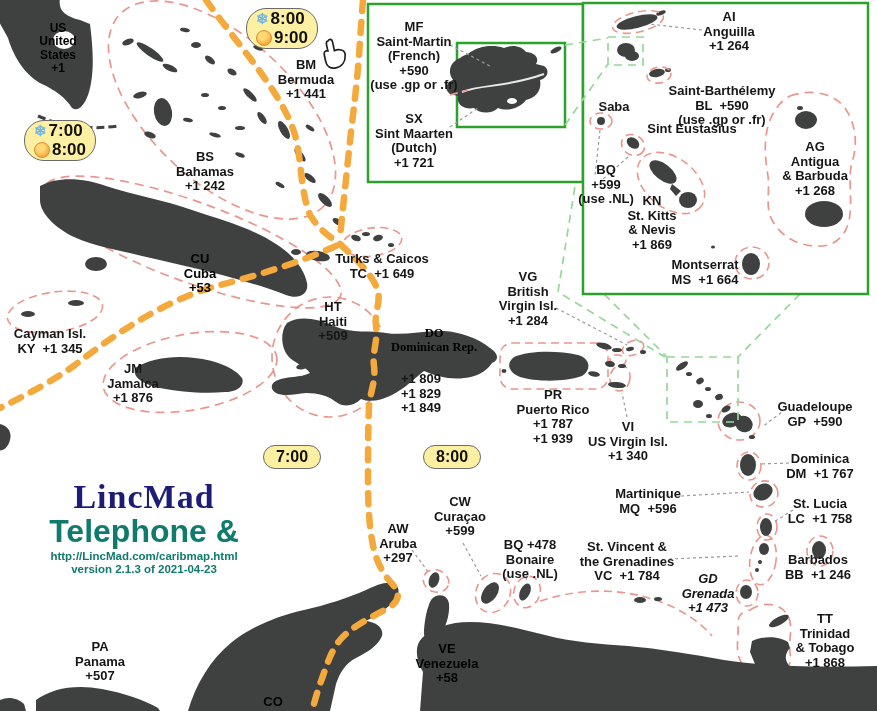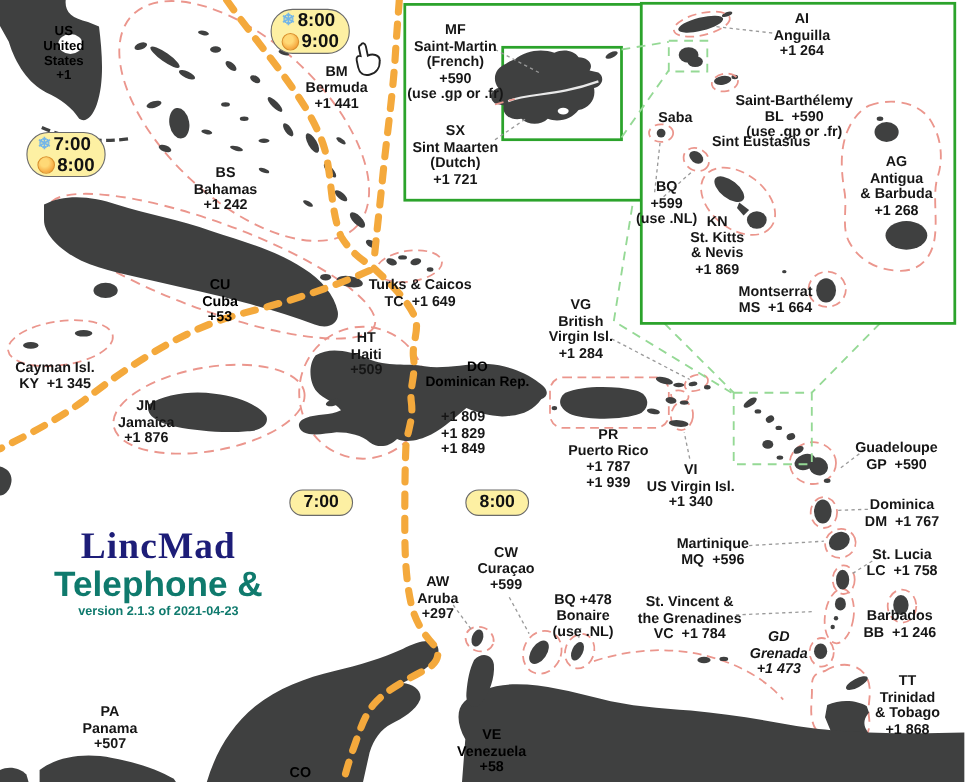--- a/index.html
+++ b/index.html
@@ -246,20 +246,21 @@
     <path class="gray" d="M 669,559 L 739,556"></path>
     <path class="gray" d="M 412,550 L 429,573"></path>
     <path class="gray" d="M 463,543 L 481,576"></path>
     <path class="gray" d="M 528,571 L 526,580"></path>
   </g>
 </svg>
 
   <div id="title-block">
     <div id="site-logo">LincMad</div>
     <div class="tealline">Telephone &amp;</div>
+    <div id="site-url">http://LincMad.com/caribmap.html</div>
     <div id="version-text">version 2.1.3 of 2021-04-23</div>
   </div>
 
   <svg id="pointer-hand" width="28" height="36" viewBox="0 0 26 30" style="left:320px;top:36px;transform:rotate(-12deg);">
     <path d="M10,2 C12,0 14,1 14,4 L14,12 C18,11 24,13 23,18 C22,24 18,28 12,28 C7,28 4,25 4,20 L4,14 C4,11 6,10 8,11 L8,5 C8,3 9,2 10,2 Z" fill="#ffffff" stroke="#222222" stroke-width="1.6"></path>
   </svg>
 
   <div id="labels-layer">
       <div class="map-label white" style="left: 58px; top: 22px; font-size: 12px;">US
 United
@@ -277,21 +278,21 @@
       <div class="map-label" style="left: 382px; top: 252px;">Turks &amp; Caicos
 TC  +1 649</div>
       <div class="map-label" style="left: 50px; top: 327px;">Cayman Isl.
 KY  +1 345</div>
       <div class="map-label" style="left: 133px; top: 362px;">JM
 Jamaica
 +1 876</div>
       <div class="map-label" style="left: 333px; top: 300px;">HT
 Haiti
 +509</div>
-      <div class="map-label white" style="left: 434px; top: 326px; font-size: 12.5px;">DO
+      <div class="map-label white" style="left: 434px; top: 326px; font-size: 12.5px; font-family: Liberation Serif, serif;">DO
 Dominican Rep.</div>
       <div class="map-label" style="left: 421px; top: 372px;">+1 809
 +1 829
 +1 849</div>
       <div class="map-label" style="left: 528px; top: 270px;">VG
 British
 Virgin Isl.
 +1 284</div>
       <div class="map-label" style="left: 553px; top: 388px;">PR
 Puerto Rico
@@ -352,21 +353,21 @@
 +1 868</div>
       <div class="map-label" style="left: 398px; top: 522px;">AW
 Aruba
 +297</div>
       <div class="map-label" style="left: 460px; top: 495px;">CW
 Curaçao
 +599</div>
       <div class="map-label" style="left: 530px; top: 538px;">BQ +478
 Bonaire
 (use .NL)</div>
-      <div class="map-label white" style="left: 447px; top: 642px; margin-top: 19px;">VE
+      <div class="map-label white" style="left: 447px; top: 642px;">VE
 Venezuela
 +58</div>
       <div class="map-label white" style="left: 273px; top: 652px; margin-top: 43px;">CO
 Colombia
 +57</div>
       <div class="map-label" style="left: 100px; top: 640px;">PA
 Panama
 +507</div>
     </div>
   <div id="badges-layer">

